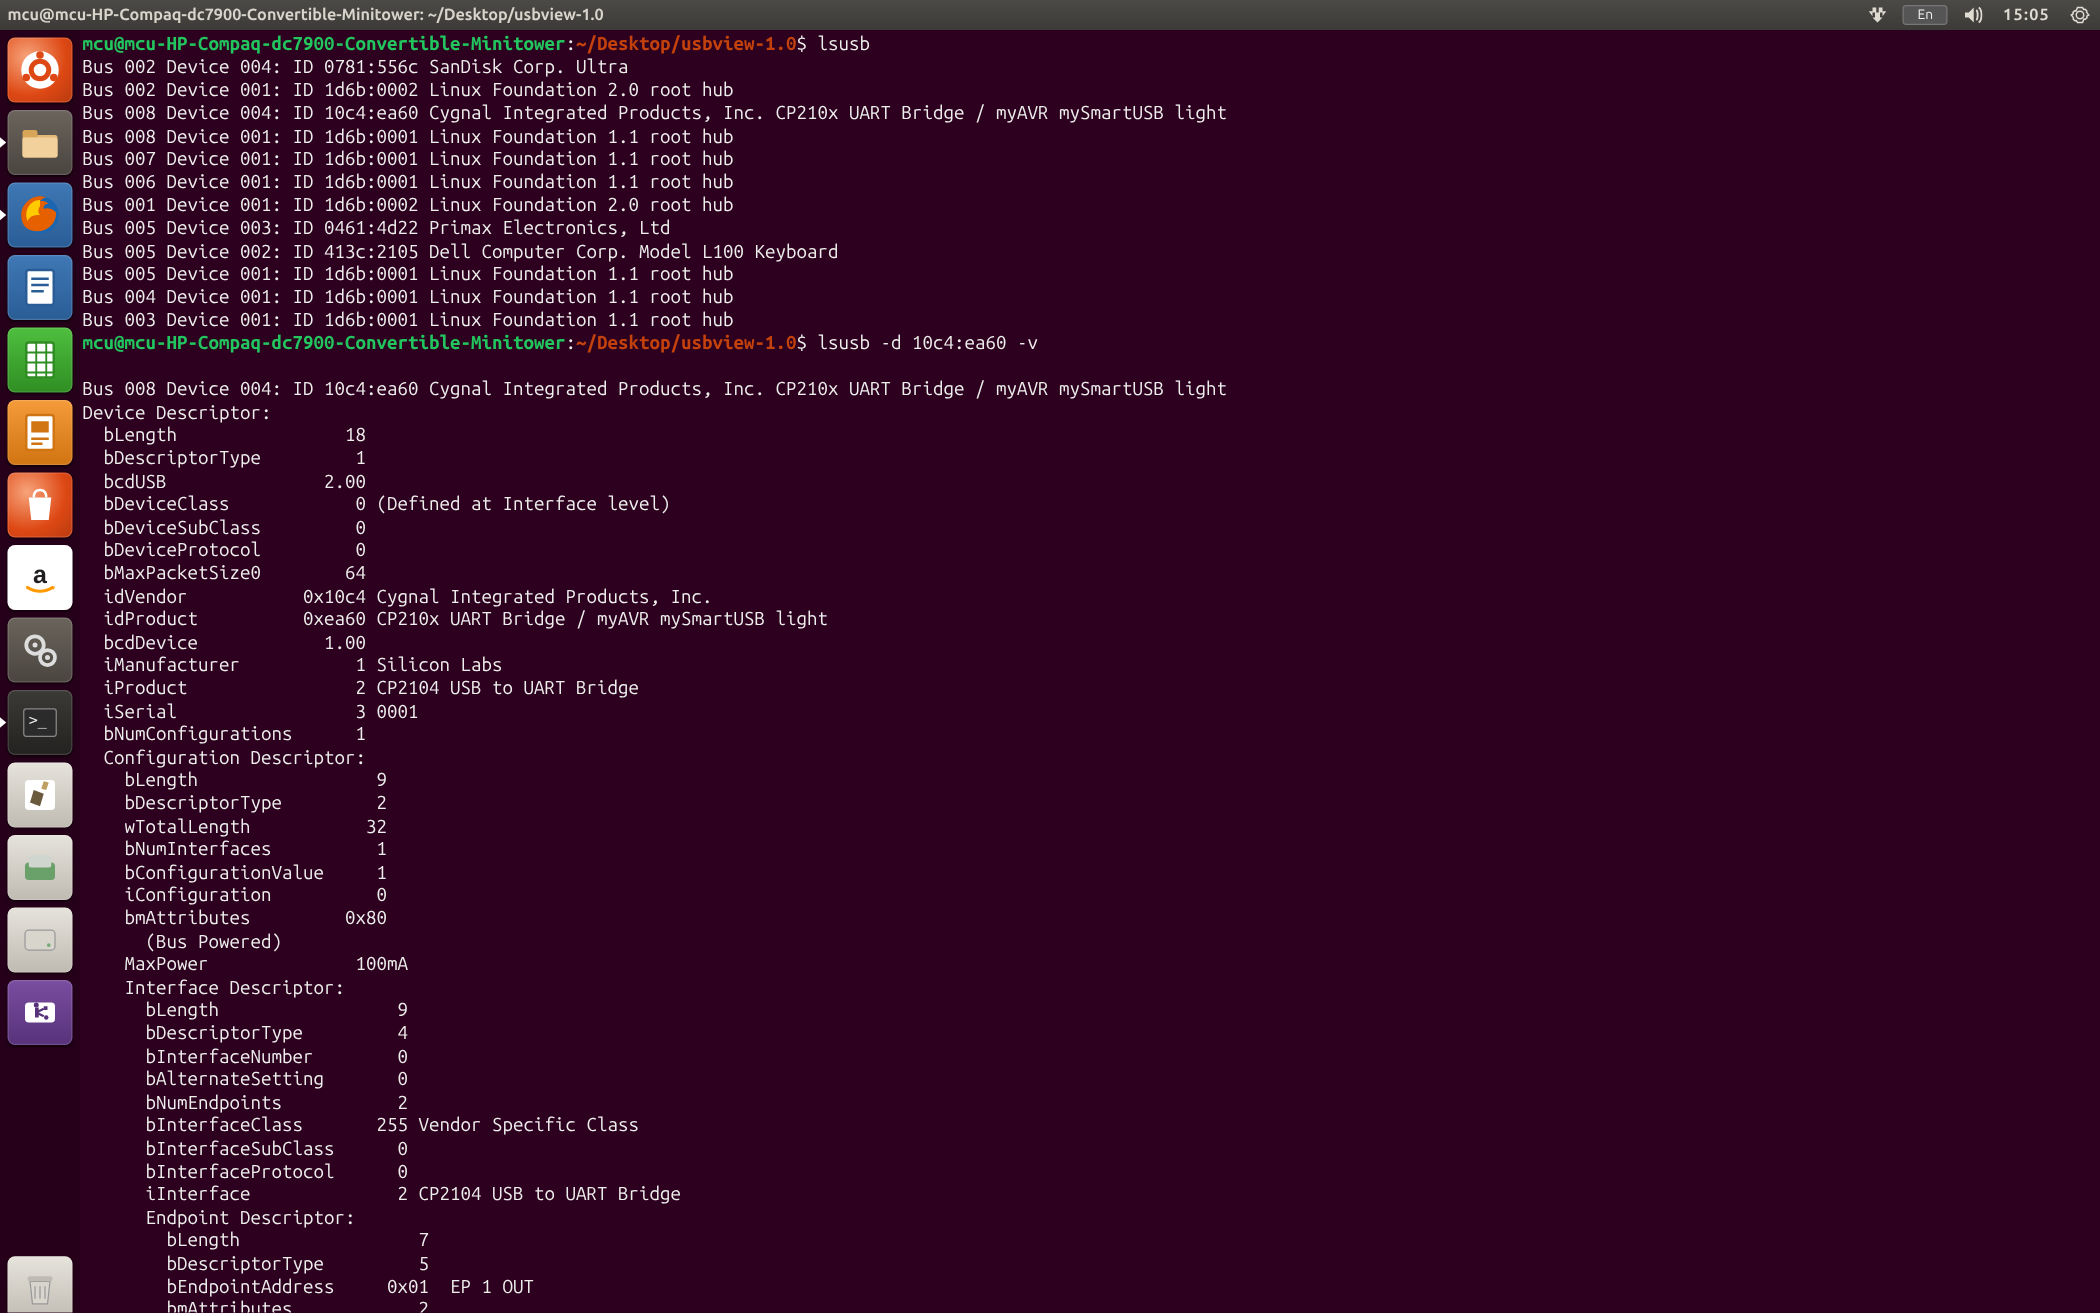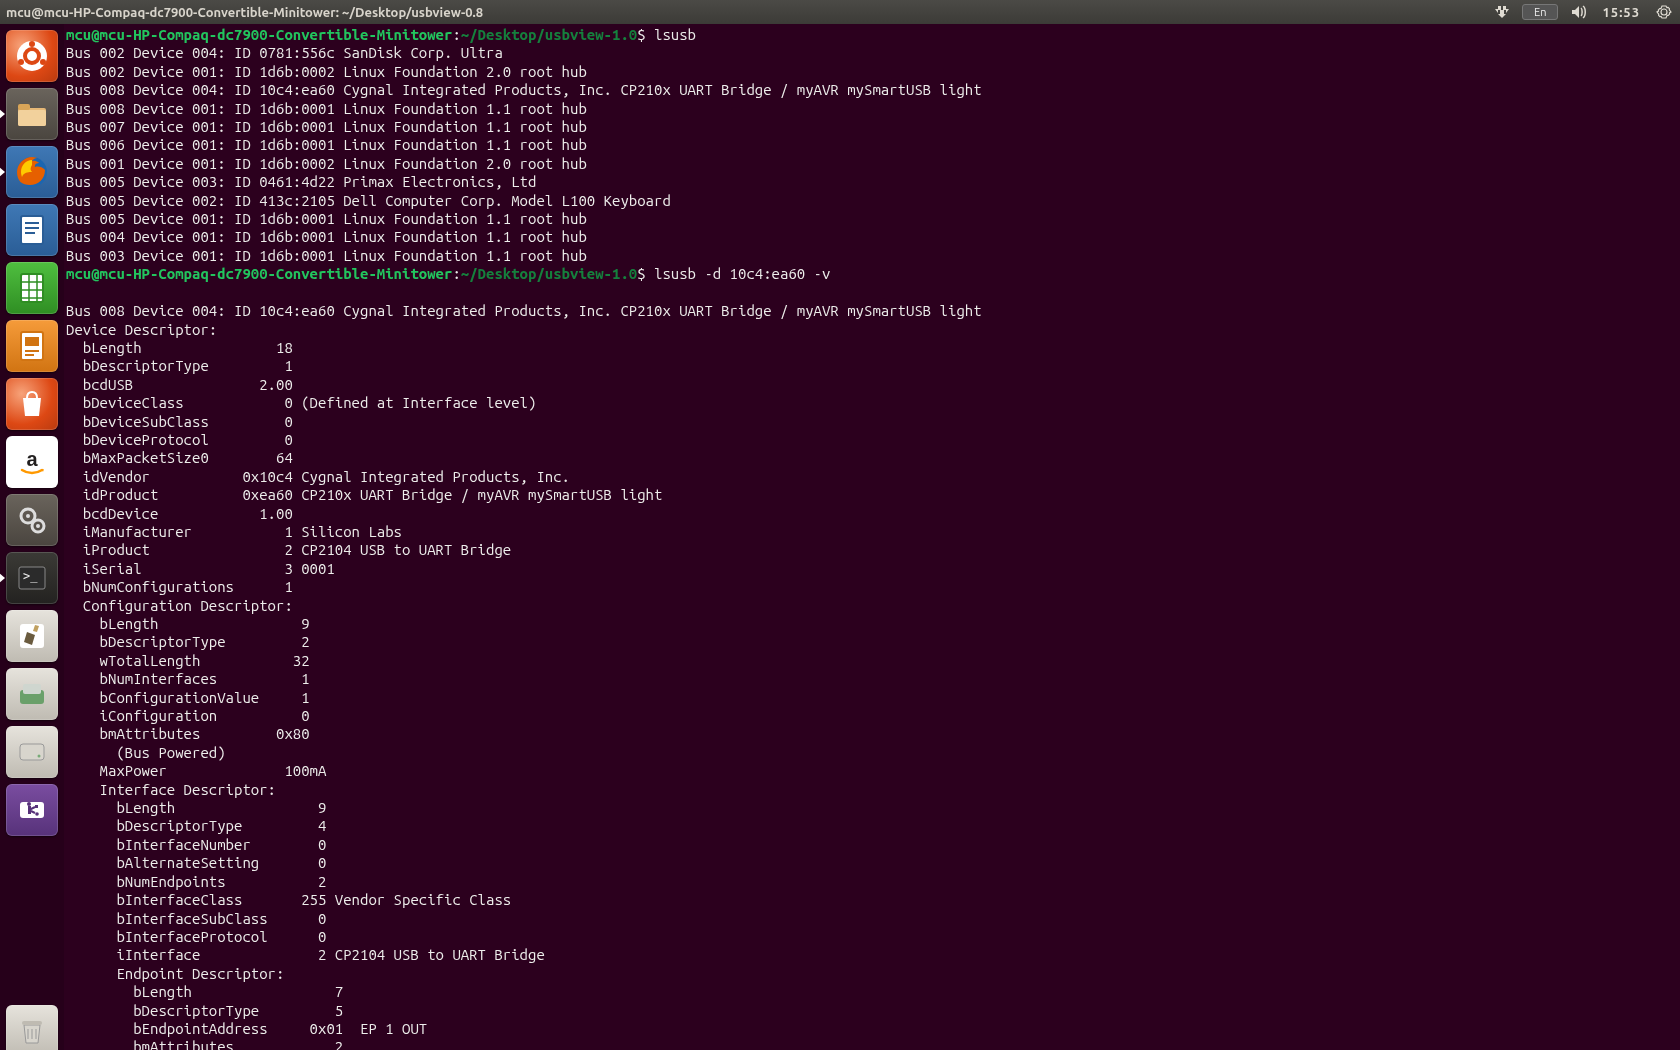--- a/index.html
+++ b/index.html
@@ -32,44 +32,44 @@
   .bg-orange2{ background: linear-gradient(#f59b3a,#d17412); }
   .bg-dark   { background: linear-gradient(#3b3a36,#232220); }
   .bg-silver { background: linear-gradient(#e6e3dc,#bfbbb2); }
   .bg-purple { background: linear-gradient(#7a4da0,#57327a); }
   .bg-amazon { background:#fff; }
 
   
   .terminal-wrap { flex:1; background:#2c001e; }
   .terminal { font-family: "Ubuntu Mono","DejaVu Sans Mono", monospace; font-size:15px; line-height:18.4px; color:#eeeeec; padding:2px 2px 0 2px; white-space:pre; }
   .u { color:#22c55e; font-weight:bold; }
-  .p { color:#15803d; font-weight:bold; }
+  .p { color:#c2410c; font-weight:bold; }
 </style>
 </head>
 <body>
 
 <div class="top-panel">
-  <span class="title">mcu@mcu-HP-Compaq-dc7900-Convertible-Minitower: ~/Desktop/usbview-0.8</span>
+  <span class="title">mcu@mcu-HP-Compaq-dc7900-Convertible-Minitower: ~/Desktop/usbview-1.0</span>
   <span class="spacer"></span>
   <div class="ind">
     <div class="ind-item">
       <svg class="icon" viewBox="0 0 16 16">
           <path d="M4 2v3L1 5l3 4V6h2v4H4l4 4 4-4h-2V6h2v3l3-4-3 0V2H9v4H7V2z"></path>
         </svg>
     </div>
     <div class="ind-item">
       <span class="ind-box">En</span>
     </div>
     <div class="ind-item">
       <svg class="icon" viewBox="0 0 16 16">
           <path d="M2 6h3l4-4v12l-4-4H2z"></path>
           <path d="M11 4c1.5 1 1.5 7 0 8M13 2c3 2 3 10 0 12" fill="none" stroke="#dfdbd2" stroke-width="1.5"></path>
         </svg>
     </div>
-    <div class="ind-item clock">15:53</div>
+    <div class="ind-item clock">15:05</div>
     <div class="ind-item">
       <svg class="icon" viewBox="0 0 16 16">
           <path d="M8 5a3 3 0 100 6 3 3 0 000-6zm7 3l-1.5.9.1 1.2-1.3 1.3-1.2-.1L10 14H6l-.9-1.5-1.2.1-1.3-1.3.1-1.2L1 8l1.5-.9-.1-1.2 1.3-1.3 1.2.1L6 2h4l.9 1.5 1.2-.1 1.3 1.3-.1 1.2z" fill="none" stroke="#dfdbd2" stroke-width="1.2"></path>
         </svg>
     </div>
   </div>
 </div>
 
 <div class="desktop">
 

